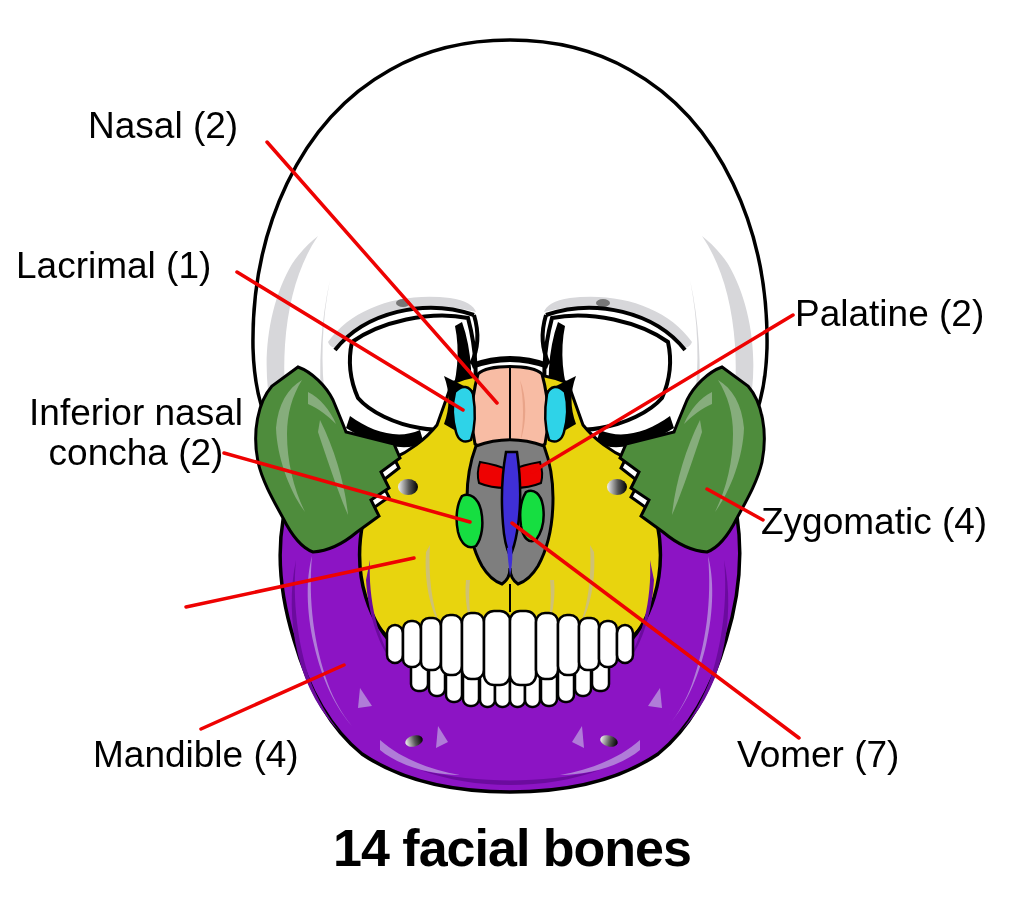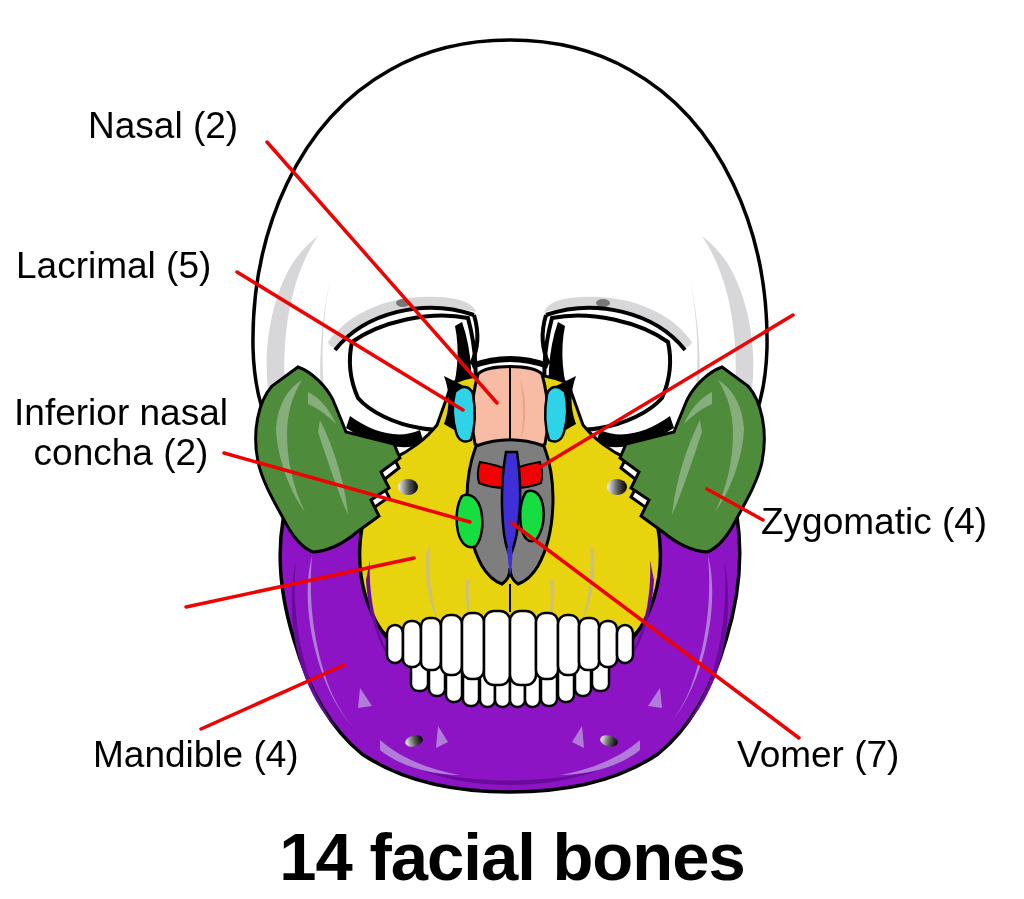--- a/index.html
+++ b/index.html
@@ -2,28 +2,28 @@
 <html><head>
 <meta charset="utf-8">
 <style>
   html,body{margin:0;padding:0;background:#fff;}
   .stage{position:relative;width:1024px;height:899px;background:#ffffff;overflow:hidden;
          font-family:"Liberation Sans", sans-serif;}
   .stage svg{position:absolute;left:0;top:0;}
   .bone-label{position:absolute;color:#000;font-size:37px;line-height:1.08;white-space:nowrap;}
   .label-nasal{left:88px;top:106px;}
   .label-lacrimal{left:16px;top:246px;}
-  .label-inferior{left:0px;top:393px;width:242px;text-align:center;white-space:normal;}
+  .label-inferior{left:0px;top:393px;width:242px;text-align:center;white-space:normal;padding-left:15px;}
   .label-maxilla{left:64px;top:609px;}
   .label-mandible{left:93px;top:735px;}
   .label-palatine{left:795px;top:294px;}
   .label-zygomatic{left:761px;top:502px;}
   .label-vomer{left:737px;top:735px;}
   .diagram-title{position:absolute;left:0;top:818px;width:100%;text-align:center;
-                 font-size:67px;font-weight:bold;color:#000;letter-spacing:-1px;}
+                 font-size:52px;font-weight:bold;color:#000;letter-spacing:-1px;}
 </style>
 </head>
 <body>
 
 <div class="stage">
 
 <svg width="1024" height="899" viewBox="0 0 1024 899">
   <defs>
     <linearGradient id="foramen" x1="0" y1="0" x2="1" y2="0">
       <stop offset="0" stop-color="#f2f2f2"></stop>
@@ -194,23 +194,24 @@
     <line x1="224" y1="453" x2="470" y2="522"></line>
     <line x1="186" y1="607" x2="414" y2="558"></line>
     <line x1="201" y1="729" x2="344" y2="665"></line>
     <line x1="793" y1="315" x2="532" y2="472"></line>
     <line x1="763" y1="520" x2="707" y2="489"></line>
     <line x1="799" y1="738" x2="512" y2="523"></line>
   </g>
 </svg>
 
 <div class="bone-label label-nasal">Nasal (2)</div>
-<div class="bone-label label-lacrimal">Lacrimal (5)</div>
+<div class="bone-label label-lacrimal">Lacrimal (1)</div>
 <div class="bone-label label-inferior">
   <span>Inferior nasal</span><br>
   <span>concha (2)</span>
 </div>
 <div class="bone-label label-mandible">Mandible (4)</div>
+<div class="bone-label label-palatine">Palatine (2)</div>
 <div class="bone-label label-zygomatic">Zygomatic (4)</div>
 <div class="bone-label label-vomer">Vomer (7)</div>
 <div class="diagram-title">14 facial bones</div>
 
 </div>
 
 </body></html>

